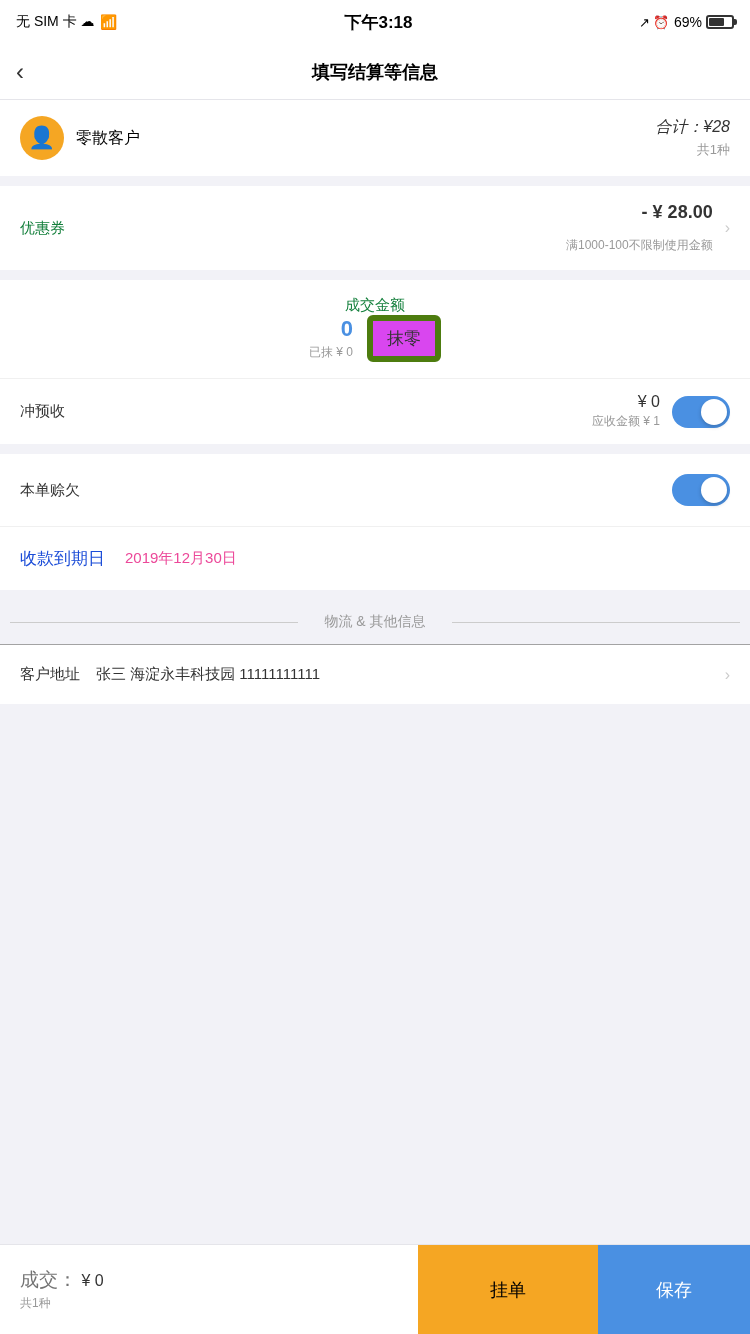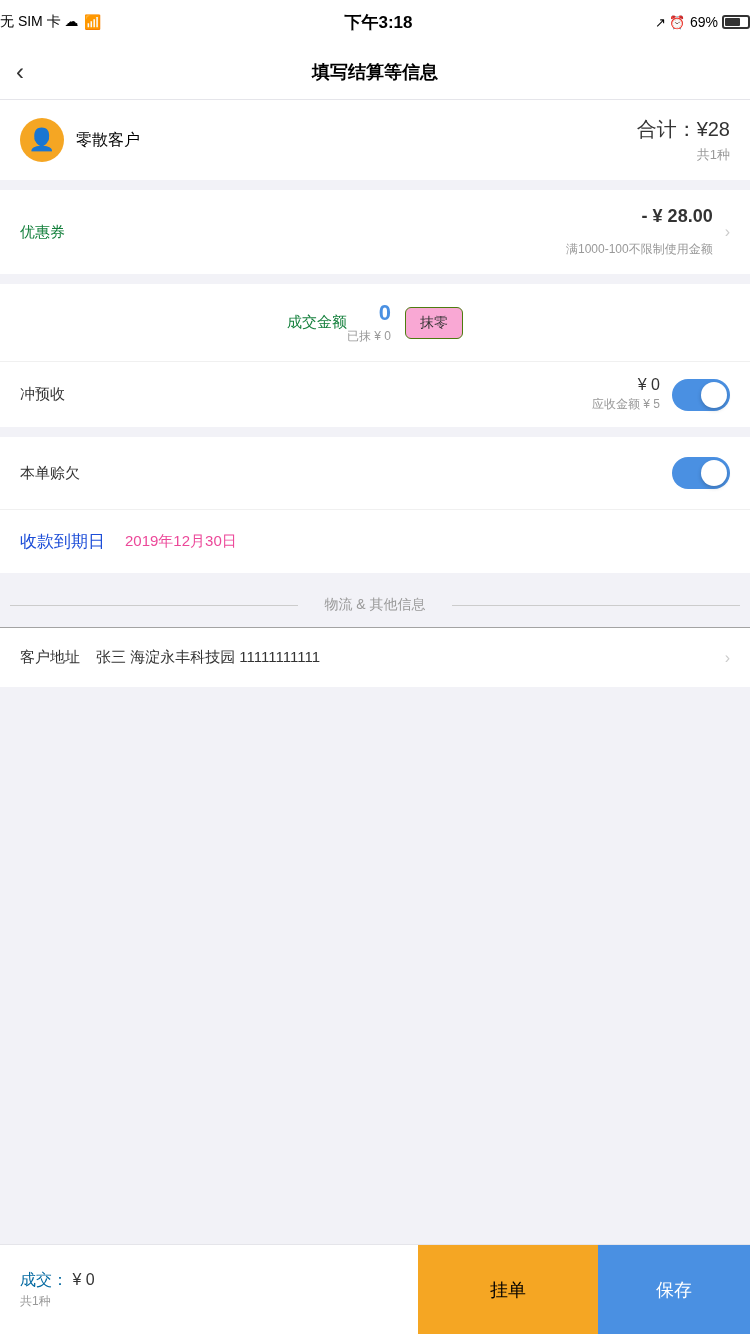--- a/index.html
+++ b/index.html
@@ -13,21 +13,21 @@
       overflow-x: hidden;
     }
 
     
     .status-bar {
       background: #fff;
       height: 44px;
       display: flex;
       align-items: center;
       justify-content: space-between;
-      padding: 0 0;
+      padding: 0 16px;
       font-size: 15px;
       font-weight: 500;
     }
     .status-left { display: flex; align-items: center; gap: 6px; font-size: 14px; }
     .status-center { font-size: 17px; font-weight: 600; }
     .status-right { display: flex; align-items: center; gap: 4px; font-size: 14px; }
     .battery-box {
       width: 28px; height: 14px;
       border: 2px solid #333;
       border-radius: 3px;
@@ -95,21 +95,21 @@
     .customer-left { display: flex; align-items: center; gap: 12px; }
     .customer-avatar {
       width: 44px; height: 44px;
       border-radius: 50%;
       background: #f5a623;
       display: flex; align-items: center; justify-content: center;
       font-size: 22px;
     }
     .customer-name { font-size: 16px; font-weight: 500; color: #000; }
     .customer-right { text-align: right; }
-    .customer-total { font-size: 20px; color: #333; }
+    .customer-total { font-size: 16px; color: #333; font-style: italic; }
     .customer-count { font-size: 13px; color: #999; margin-top: 3px; }
 
     
     .row-item {
       display: flex;
       align-items: center;
       justify-content: space-between;
       padding: 16px 20px;
       background: #fff;
       border-top: 1px solid #f0f0f0;
@@ -119,37 +119,38 @@
     .row-value-discount {
       font-size: 18px; font-weight: 600; color: #333;
     }
     .row-sub { font-size: 12px; color: #999; margin-top: 14px; }
     .chevron { color: #ccc; font-size: 16px; margin-left: 4px; }
 
     
     .amount-row {
       display: flex;
       align-items: center;
-      justify-content: center;
+      justify-content: space-between;
       padding: 16px 20px;
       background: #fff;
+      flex-direction: column;
     }
     .amount-input-area { display: flex; flex-direction: column; align-items: flex-end; }
     .amount-value {
       font-size: 22px;
       font-weight: 600;
       color: #4a90e2;
     }
     .amount-sub { font-size: 12px; color: #999; margin-top: 2px; }
     .round-btn {
-      border: 1px solid #4d7c0f;
-      background: #f9a8d4;
+      border: 6px solid #4d7c0f;
+      background: #d946ef;
       border-radius: 6px;
       padding: 6px 14px;
-      font-size: 14px;
+      font-size: 17px;
       color: #333;
       cursor: pointer;
       white-space: nowrap;
     }
 
     
     .toggle-switch {
       width: 58px; height: 32px;
       background: #4a90e2;
       border-radius: 16px;
@@ -241,21 +242,21 @@
       height: 90px;
       background: #fff;
       display: flex;
       align-items: center;
       border-top: 1px solid #e5e5ea;
     }
     .bottom-left {
       flex: 1;
       padding: 0 20px;
     }
-    .bottom-total-label { font-size: 16px; color: #0369a1; }
+    .bottom-total-label { font-size: 19px; color: #737373; }
     .bottom-total-value { font-size: 16px; color: #333; font-weight: 500; display: inline; }
     .bottom-total-count { font-size: 12px; color: #999; margin-top: 2px; }
 
     .btn-hang {
       width: 180px; height: 90px;
       background: #f5a623;
       color: #000000;
       font-size: 18px;
       font-weight: 500;
       display: flex; align-items: center; justify-content: center;
@@ -332,21 +333,21 @@
     </div>
     <button class="round-btn">抹零</button>
   </div>
 </div>
 
 <div class="advance-row">
   <div class="advance-left">冲预收</div>
   <div class="advance-right">
     <div class="advance-amounts">
       <div class="advance-main">¥ 0</div>
-      <div class="advance-sub">应收金额 ¥ 5</div>
+      <div class="advance-sub">应收金额 ¥ 1</div>
     </div>
     <div class="toggle-switch">
       <div class="knob"></div>
     </div>
   </div>
 </div>
 
 <div class="section-divider"></div>
 
 <div class="debt-row">

